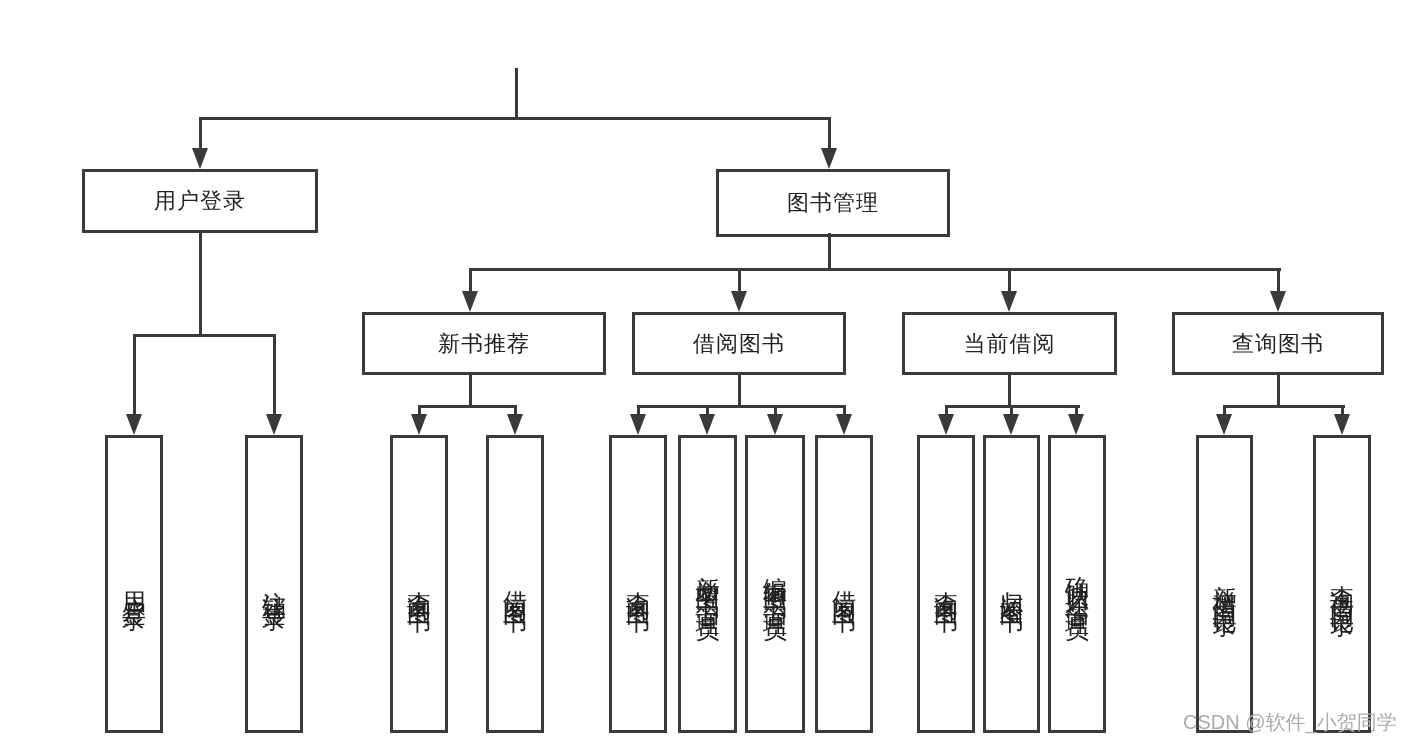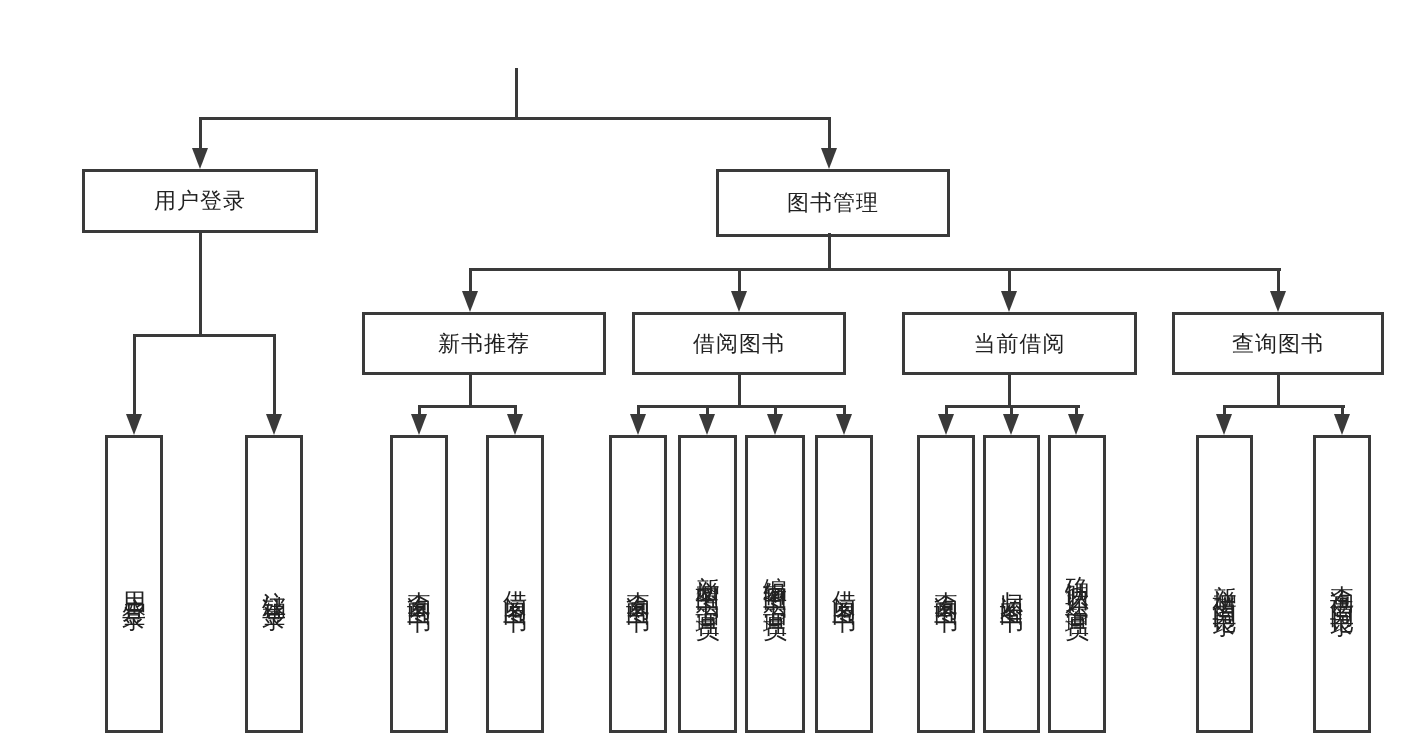--- a/index.html
+++ b/index.html
@@ -50,21 +50,21 @@
   </div>
 
   <div class="box" style="left:362px; top:312px; width:244px; height:63px;">
     <span>新书推荐</span>
   </div>
 
   <div class="box" style="left:632px; top:312px; width:214px; height:63px;">
     <span>借阅图书</span>
   </div>
 
-  <div class="box" style="left:902px; top:312px; width:235px; height:63px;">
+  <div class="box" style="left:902px; top:312px; width:215px; height:63px;">
     <span>当前借阅</span>
   </div>
 
   <div class="box" style="left:1172px; top:312px; width:212px; height:63px;">
     <span>查询图书</span>
   </div>
 
   <div class="vbox" style="left:105px; top:435px; width:58px; height:298px;">
     <span class="vtext">用户登录</span>
   </div>
@@ -161,14 +161,15 @@
   <div class="vline" style="left:1075px; top:405px; height:14px;"></div>
   <div class="arrow-down" style="left:1068px; top:414px;"></div>
 
   <div class="vline" style="left:1277px; top:375px; height:33px;"></div>
   <div class="hline" style="left:1223px; top:405px; width:122px;"></div>
   <div class="vline" style="left:1223px; top:405px; height:14px;"></div>
   <div class="arrow-down" style="left:1216px; top:414px;"></div>
   <div class="vline" style="left:1341px; top:405px; height:14px;"></div>
   <div class="arrow-down" style="left:1334px; top:414px;"></div>
 
+  <div id="watermark">CSDN @软件_小贺同学</div>
 
 </div>
 
 </body></html>

